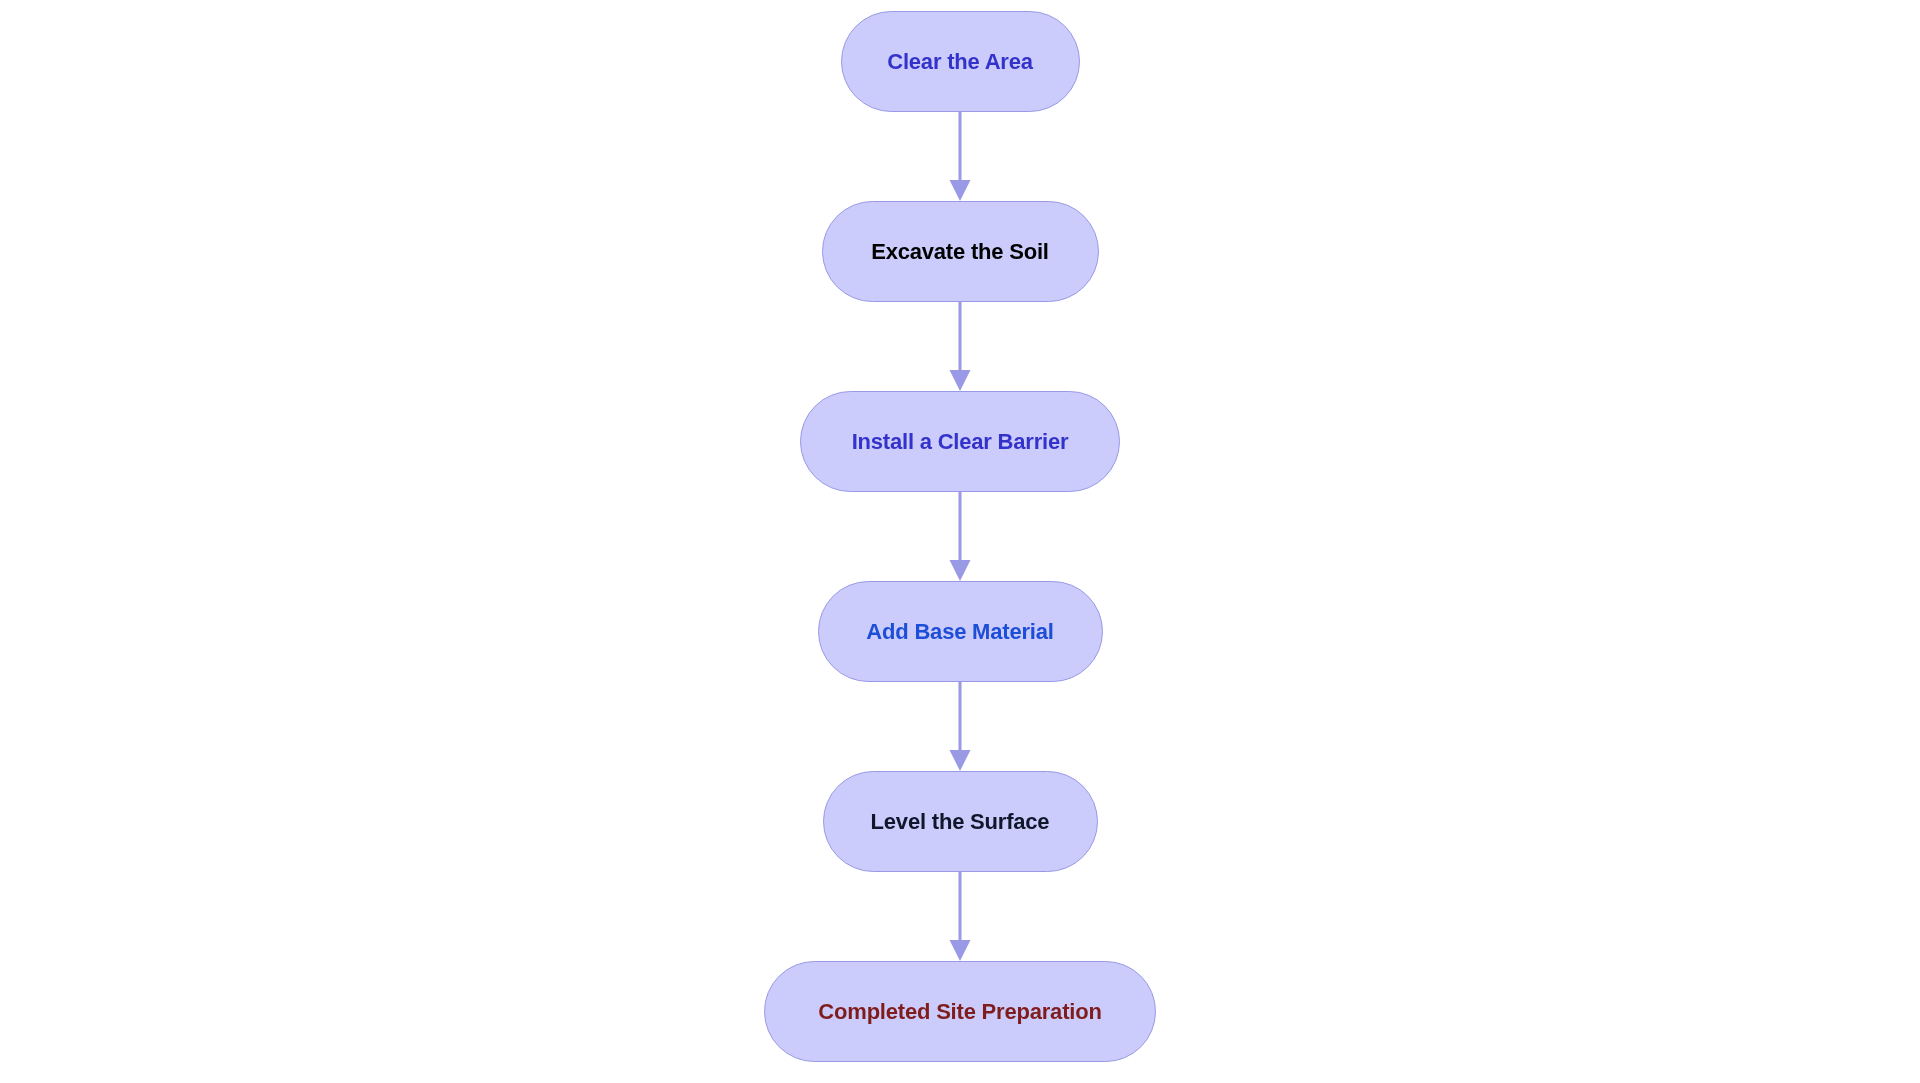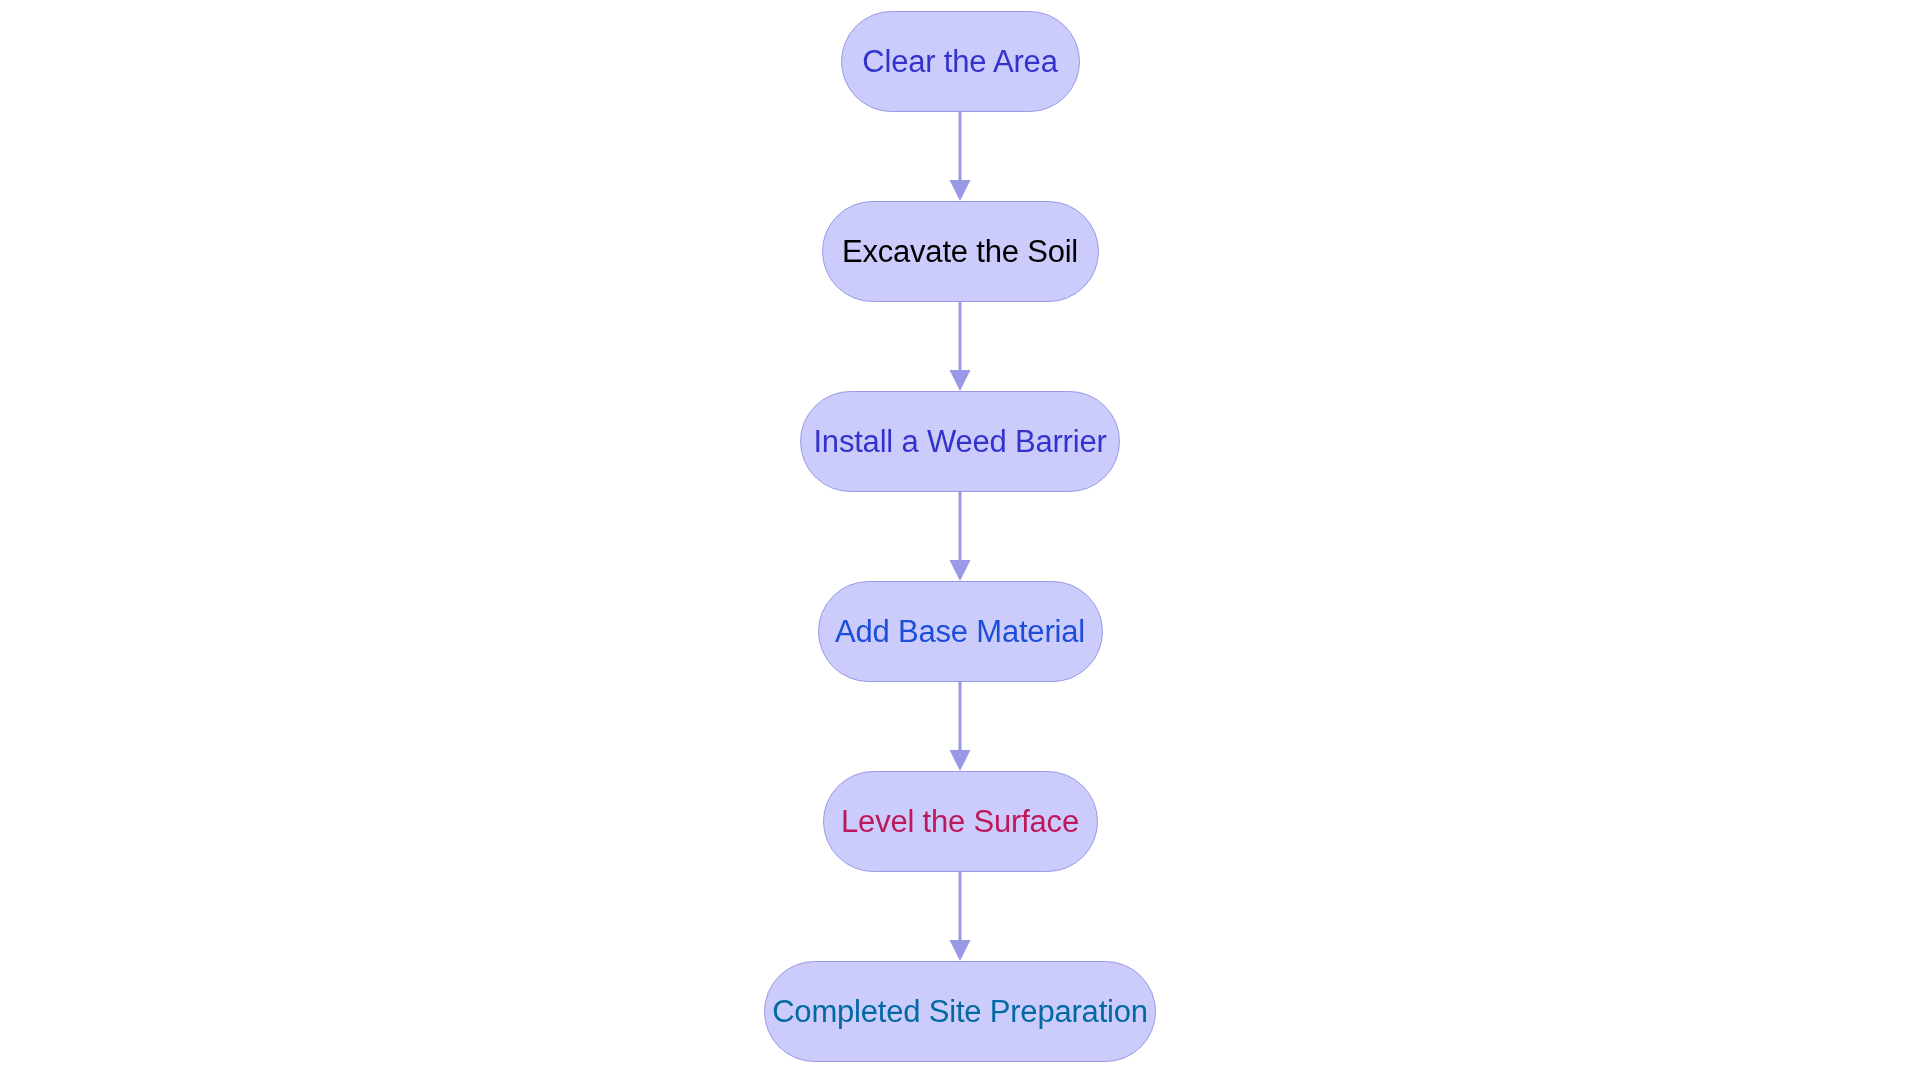--- a/index.html
+++ b/index.html
@@ -44,22 +44,22 @@
     background: #ccccfc;
     border: 1.4px solid #9999e6;
     border-radius: 60px;
     padding: 0 40px;
     white-space: nowrap;
     flex: 0 0 auto;
   }
 
   .node-label {
     font-family: "Liberation Sans", sans-serif;
-    font-size: 31px;
-    font-weight: 400;
+    font-size: 22px;
+    font-weight: 700;
     letter-spacing: -0.2px;
     color: #3333cc;
     line-height: 1;
     user-select: none;
   }
 
   
   .connector {
     position: relative;
     width: 24px;
@@ -110,21 +110,21 @@
     </div>
 
     <div class="connector">
       <svg viewBox="0 0 24 89" xmlns="http://www.w3.org/2000/svg" aria-hidden="true">
         <line class="connector-line" x1="12" y1="0" x2="12" y2="70" stroke="#9999e6"></line>
         <polygon class="connector-head" points="12,89 1.5,68 22.5,68" fill="#9999e6"></polygon>
       </svg>
     </div>
 
     <div class="node" style="width: 320px; background: rgb(204, 204, 252); border-color: rgb(153, 153, 230);">
-      <span class="node-label" style="color: rgb(51, 51, 204);">Install a Weed Barrier</span>
+      <span class="node-label" style="color: rgb(51, 51, 204);">Install a Clear Barrier</span>
     </div>
 
     <div class="connector">
       <svg viewBox="0 0 24 89" xmlns="http://www.w3.org/2000/svg" aria-hidden="true">
         <line class="connector-line" x1="12" y1="0" x2="12" y2="70" stroke="#9999e6"></line>
         <polygon class="connector-head" points="12,89 1.5,68 22.5,68" fill="#9999e6"></polygon>
       </svg>
     </div>
 
     <div class="node" style="width: 285px; background: rgb(204, 204, 252); border-color: rgb(153, 153, 230);">
@@ -132,28 +132,28 @@
     </div>
 
     <div class="connector">
       <svg viewBox="0 0 24 89" xmlns="http://www.w3.org/2000/svg" aria-hidden="true">
         <line class="connector-line" x1="12" y1="0" x2="12" y2="70" stroke="#9999e6"></line>
         <polygon class="connector-head" points="12,89 1.5,68 22.5,68" fill="#9999e6"></polygon>
       </svg>
     </div>
 
     <div class="node" style="width: 275px; background: rgb(204, 204, 252); border-color: rgb(153, 153, 230);">
-      <span class="node-label" style="color: #be185d;">Level the Surface</span>
+      <span class="node-label" style="color: #0f172a;">Level the Surface</span>
     </div>
 
     <div class="connector">
       <svg viewBox="0 0 24 89" xmlns="http://www.w3.org/2000/svg" aria-hidden="true">
         <line class="connector-line" x1="12" y1="0" x2="12" y2="70" stroke="#9999e6"></line>
         <polygon class="connector-head" points="12,89 1.5,68 22.5,68" fill="#9999e6"></polygon>
       </svg>
     </div>
 
     <div class="node" style="width: 392px; background: rgb(204, 204, 252); border-color: rgb(153, 153, 230);">
-      <span class="node-label" style="color: #0369a1;">Completed Site Preparation</span>
+      <span class="node-label" style="color: #7f1d1d;">Completed Site Preparation</span>
     </div>
 
   </div>
 </div>
 
 </body></html>

